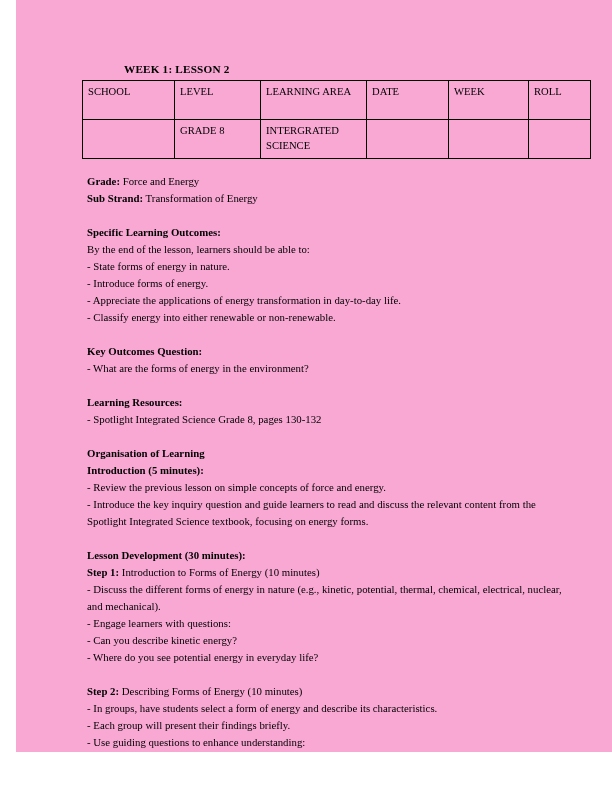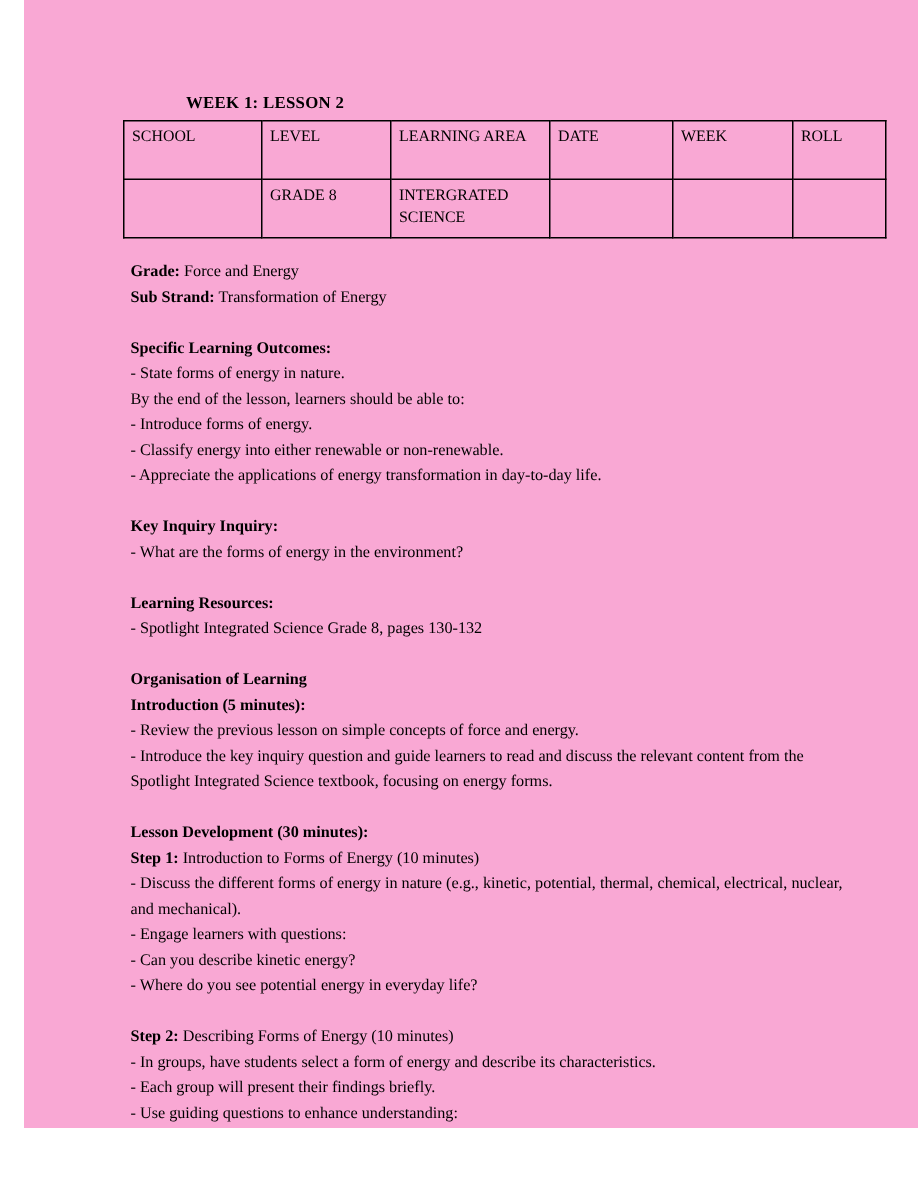--- a/index.html
+++ b/index.html
@@ -118,29 +118,29 @@
       </table>
 
     <div class="body-block">
 
       <div class="line"><span class="lead">Grade:</span><span> Force and Energy</span></div>
       <div class="line"><span class="lead">Sub Strand:</span><span> Transformation of Energy</span></div>
 
       <div class="gap"></div>
 
       <div class="head">Specific Learning Outcomes:</div>
+      <div class="line">By the end of the lesson, learners should be able to:</div>
       <div class="line">- State forms of energy in nature.</div>
-      <div class="line">By the end of the lesson, learners should be able to:</div>
       <div class="line">- Introduce forms of energy.</div>
+      <div class="line">- Appreciate the applications of energy transformation in day-to-day life.</div>
       <div class="line">- Classify energy into either renewable or non-renewable.</div>
-      <div class="line">- Appreciate the applications of energy transformation in day-to-day life.</div>
 
       <div class="gap"></div>
 
-      <div class="head">Key Inquiry Inquiry:</div>
+      <div class="head">Key Outcomes Question:</div>
       <div class="line">- What are the forms of energy in the environment?</div>
 
       <div class="gap"></div>
 
       <div class="head">Learning Resources:</div>
       <div class="line">- Spotlight Integrated Science Grade 8, pages 130-132</div>
 
       <div class="gap"></div>
 
       <div class="head">Organisation of Learning</div>

